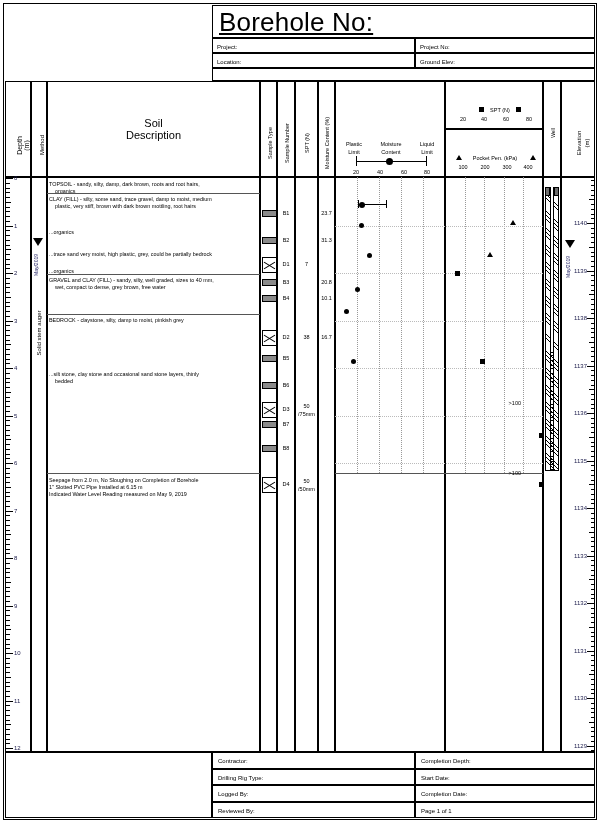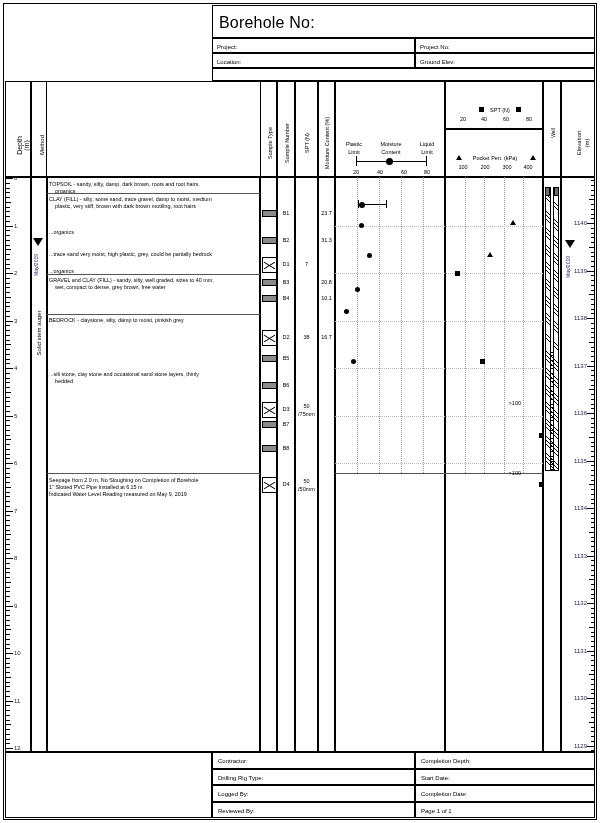--- a/index.html
+++ b/index.html
@@ -7,21 +7,21 @@
   #sheet{position:relative;width:600px;height:823px;overflow:hidden;background:#fff;}
   .bx{position:absolute;box-sizing:border-box;}
   .bd{border:1px solid #000;}
   .vtxt{position:absolute;transform-origin:center center;white-space:nowrap;}
   .ctr{display:flex;align-items:center;justify-content:center;text-align:center;}
   .lft{display:flex;align-items:center;}
   .t6{font-size:6px;}
   .t55{font-size:5.5px;}
   .t5{font-size:5px;}
   .t7{font-size:7px;}
-  .bigtitle{font-size:16px;letter-spacing:.2px;}
+  .bigtitle{font-size:26px;letter-spacing:.2px;text-decoration:underline;}
   .desc{font-size:5.4px;line-height:7px;}
   .gridv{position:absolute;width:0;border-left:1px dotted #999;}
   .gridh{position:absolute;height:0;border-top:1px dotted #bbb;}
   .tick{position:absolute;background:#000;}
   .sqm{position:absolute;width:5px;height:5px;background:#000;}
   .cir{position:absolute;width:5px;height:5px;border-radius:50%;background:#000;}
   .tri{position:absolute;width:0;height:0;border-left:3.2px solid transparent;border-right:3.2px solid transparent;border-bottom:5.4px solid #000;}
   .hatch{background:repeating-linear-gradient(45deg,#000 0 .5px,transparent .5px 3px);}
   .scrn{background:repeating-linear-gradient(0deg,#000 0 .7px,transparent .7px 2.6px);}
   .bulk{position:absolute;background:#8a8a8a;border:1px solid #000;}
@@ -60,20 +60,24 @@
 
   <div class="bx bd" style="left:5px;top:81px;width:26px;height:96px;">
     <div class="vtxt t7" style="left:-12px;top:60px;width:50px;text-align:center;transform:rotate(-90deg);">Depth</div>
     <div class="vtxt t7" style="left:-5px;top:60px;width:50px;text-align:center;transform:rotate(-90deg);">(m)</div>
   </div>
 
   <div class="bx bd" style="left:31px;top:81px;width:16px;height:96px;">
     <div class="vtxt t6" style="left:-13px;top:60px;width:46px;text-align:center;transform:rotate(-90deg);">Method</div>
   </div>
 
+  <div class="bx bd ctr" style="left:47px;top:81px;width:213px;height:96px;flex-direction:column;">
+    <div style="font-size:11px;">Soil</div>
+    <div style="font-size:11px;">Description</div>
+  </div>
 
   <div class="bx bd" style="left:260px;top:81px;width:17px;height:96px;">
     <div class="vtxt t55" style="left:-22px;top:58px;width:62px;text-align:center;transform:rotate(-90deg);">Sample Type</div>
   </div>
 
   <div class="bx bd" style="left:277px;top:81px;width:18px;height:96px;">
     <div class="vtxt t55" style="left:-26px;top:58px;width:70px;text-align:center;transform:rotate(-90deg);">Sample Number</div>
   </div>
 
   <div class="bx bd" style="left:295px;top:81px;width:23px;height:96px;">

